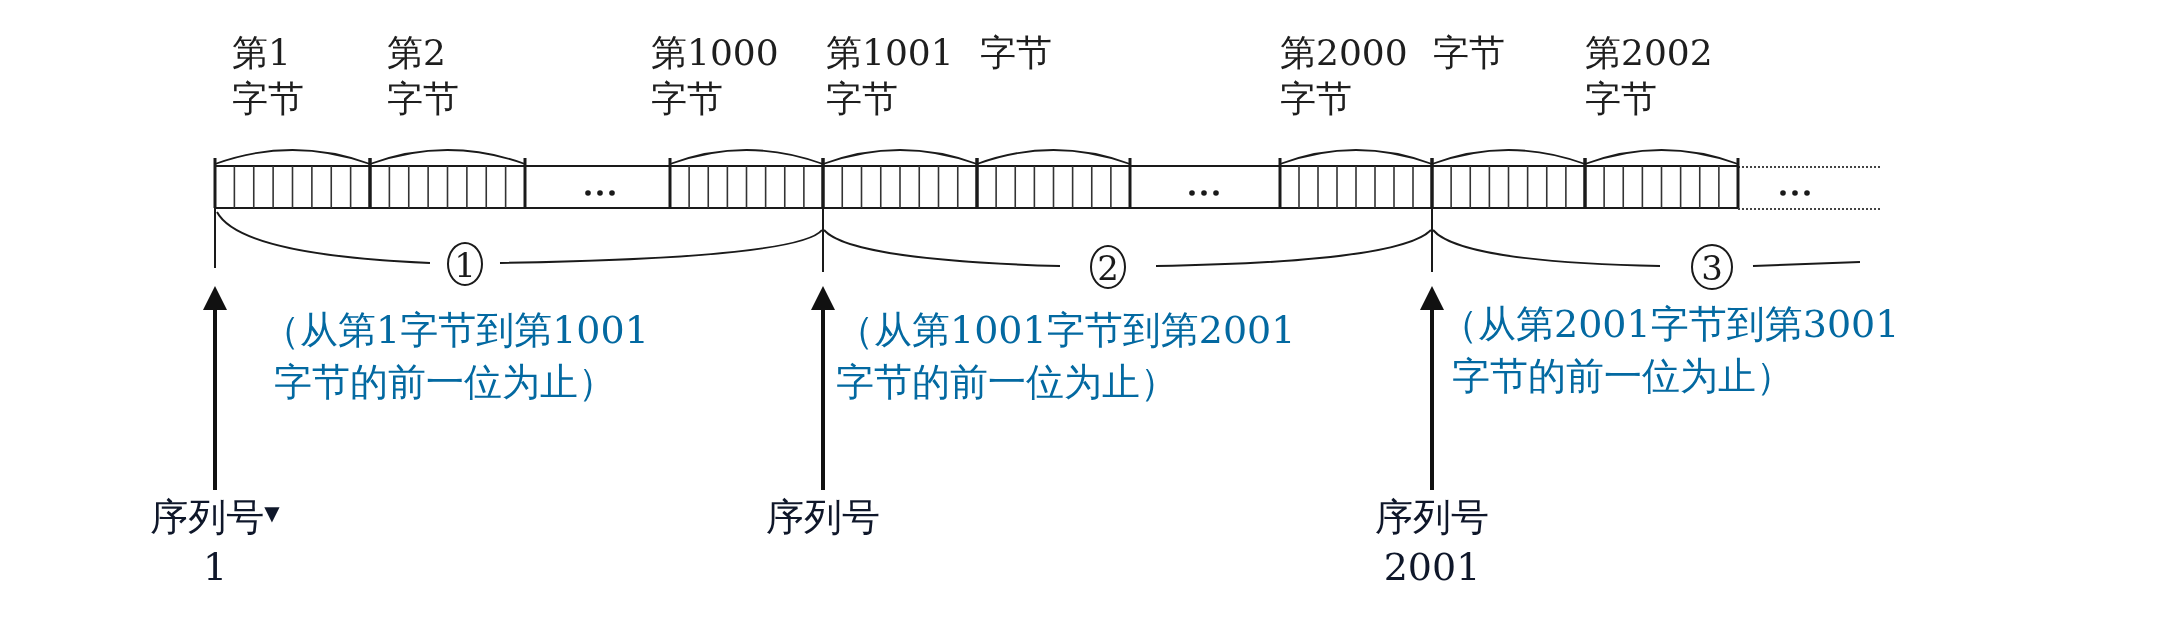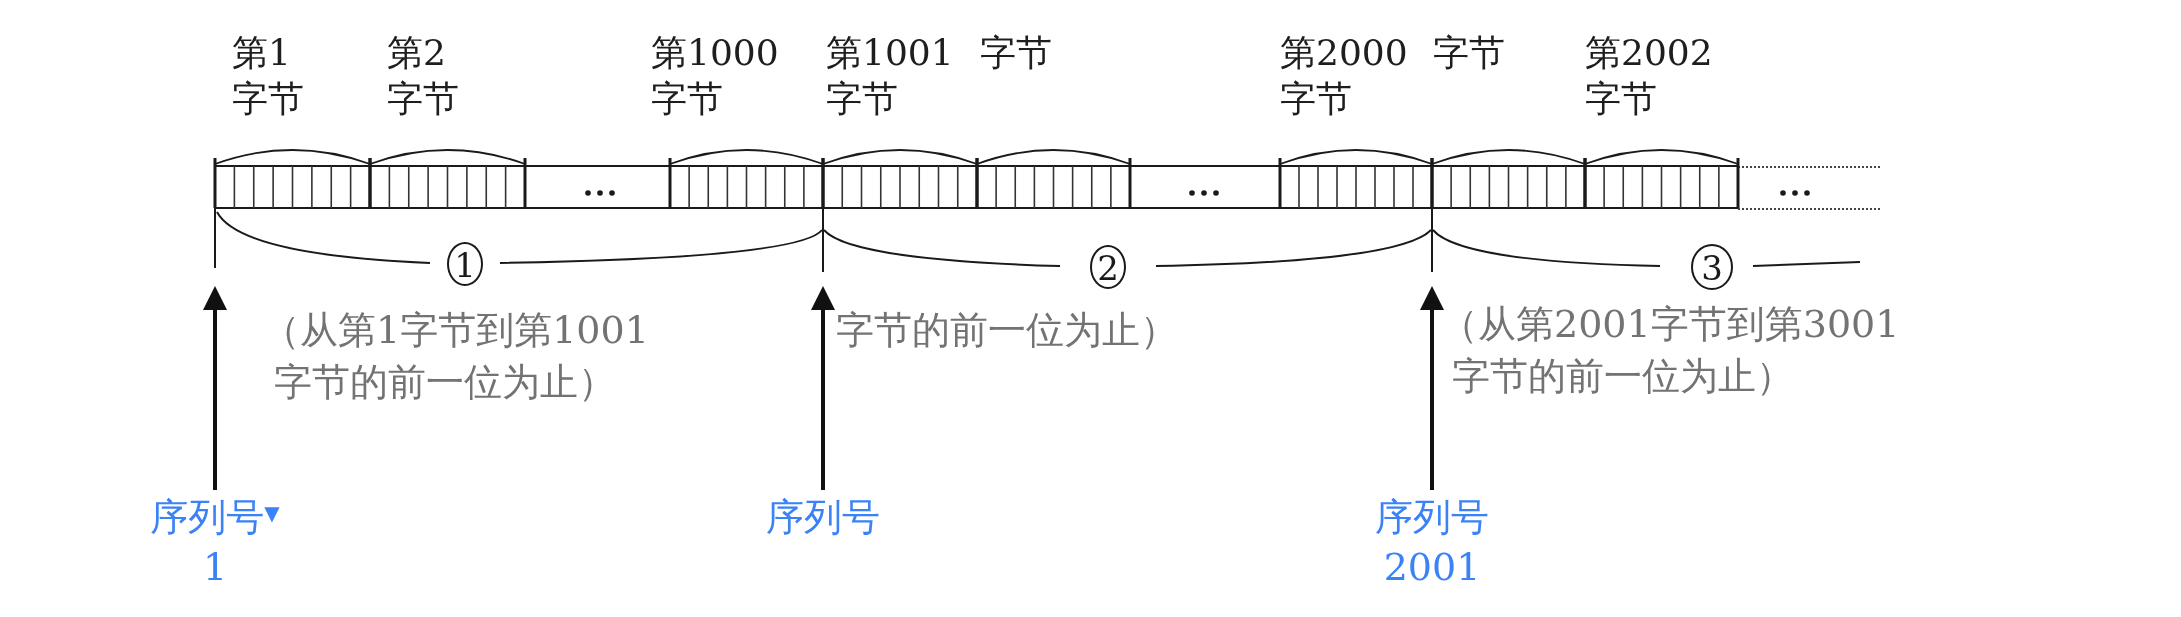--- a/index.html
+++ b/index.html
@@ -1,21 +1,21 @@
 <!DOCTYPE html>
 <html><head>
 <meta charset="utf-8">
 <style>
   html, body { margin: 0; padding: 0; background: #ffffff; }
   body { width: 2181px; height: 617px; position: relative; overflow: hidden;
          font-family: "DejaVu Serif", "Liberation Serif", serif; color: #1a1a1a; }
   #diagram { position: absolute; left: 0; top: 0; }
   .lbl { position: absolute; text-align: left; font-size: 36px; line-height: 46px; white-space: nowrap; color: #1e1e1e; }
-  .desc { position: absolute; font-size: 38px; line-height: 52px; white-space: nowrap; color: #737373; }
-  .seq { position: absolute; text-align: center; font-size: 38px; line-height: 50px; white-space: nowrap; color: #3b82f6; }
+  .desc { position: absolute; font-size: 38px; line-height: 52px; white-space: nowrap; color: #0369a1; }
+  .seq { position: absolute; text-align: center; font-size: 38px; line-height: 50px; white-space: nowrap; color: #0f172a; }
   .tri { font-size: 20px; vertical-align: top; position: relative; top: -4px; }
 </style>
 </head>
 <body>
 
 <svg id="diagram" width="2181" height="617" viewBox="0 0 2181 617">
   <defs>
     <marker id="arrowhead" viewBox="0 0 10 10" refX="5" refY="2" markerWidth="10" markerHeight="10" orient="auto-start-reverse"></marker>
   </defs>
 
@@ -223,20 +223,21 @@
     <div>第2002</div>
     <div>字节</div>
   </div>
 </div>
 
 <div class="desc" style="left:262px; top:304px;">
   <div>（从第1字节到第1001</div>
   <div style="padding-left:12px;">字节的前一位为止）</div>
 </div>
 <div class="desc" style="left:836px; top:304px;">
+  <div>（从第1001字节到第2001</div>
   <div>字节的前一位为止）</div>
 </div>
 <div class="desc" style="left:1440px; top:298px;">
   <div>（从第2001字节到第3001</div>
   <div style="padding-left:12px;">字节的前一位为止）</div>
 </div>
 
 <div class="seq" style="left:150px; top:492px; width:130px;">
   <div><span>序列号</span><span class="tri">▼</span></div>
   <div>1</div>

